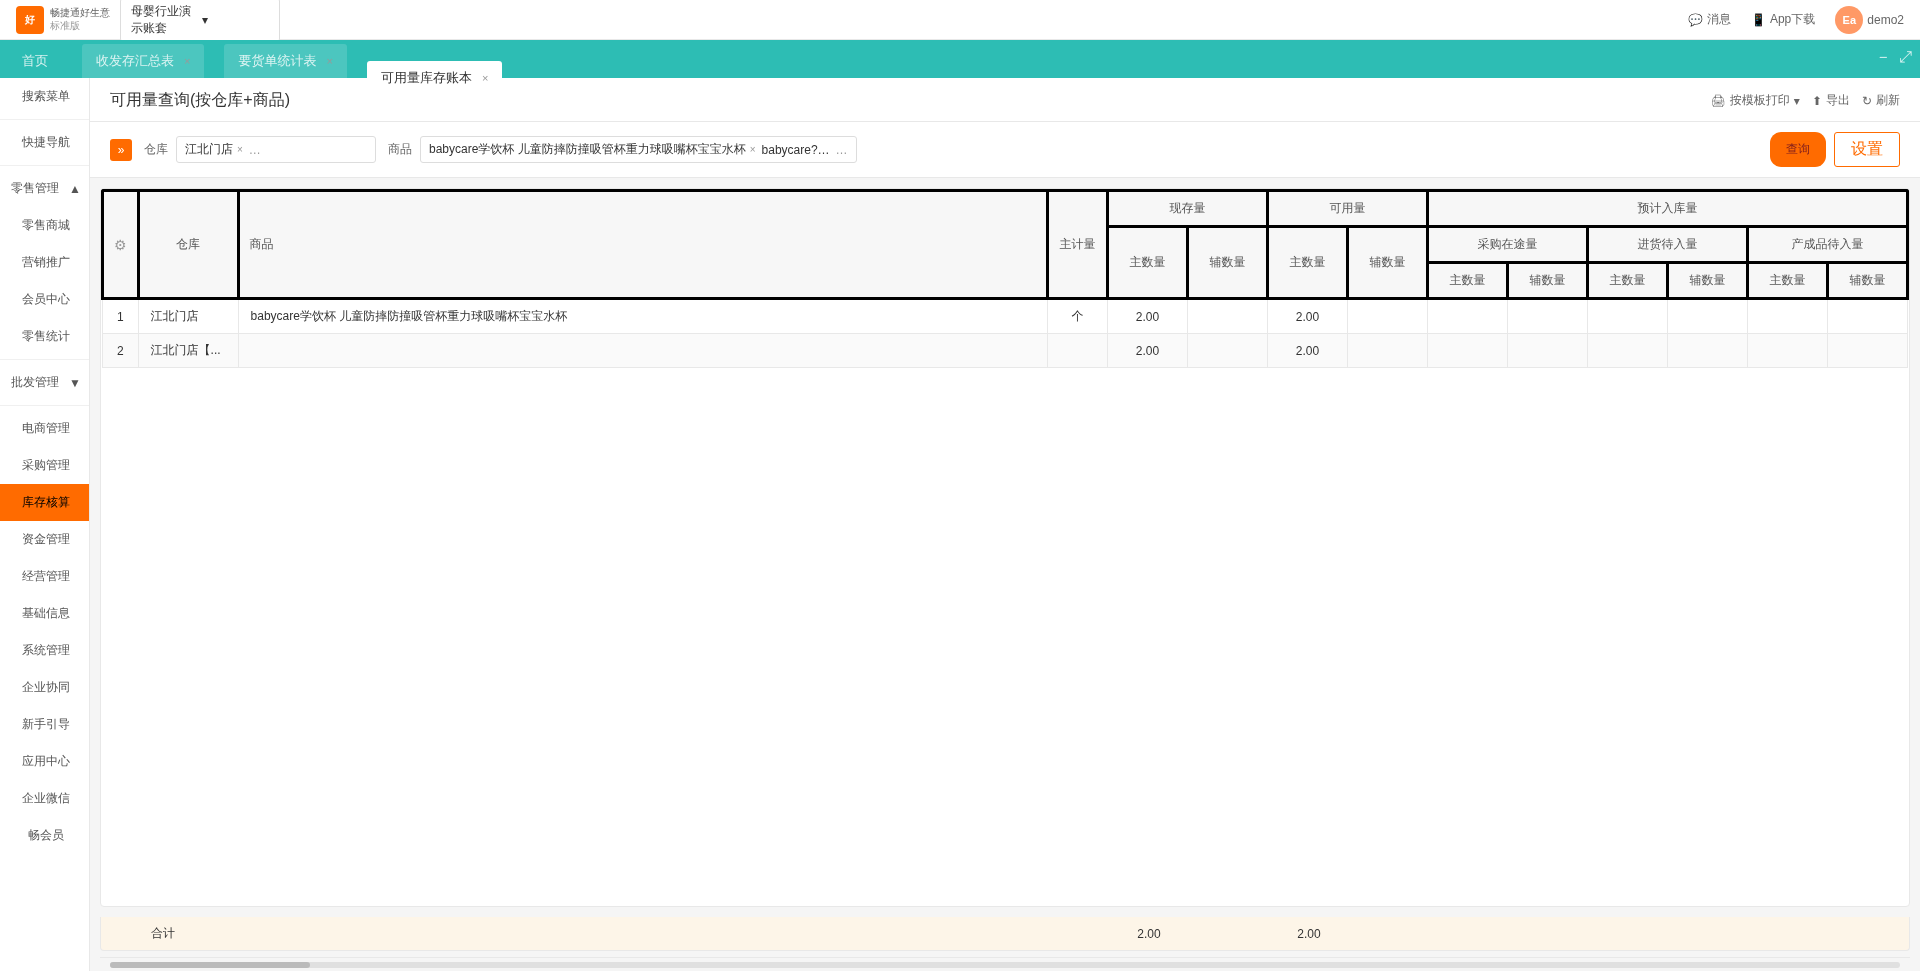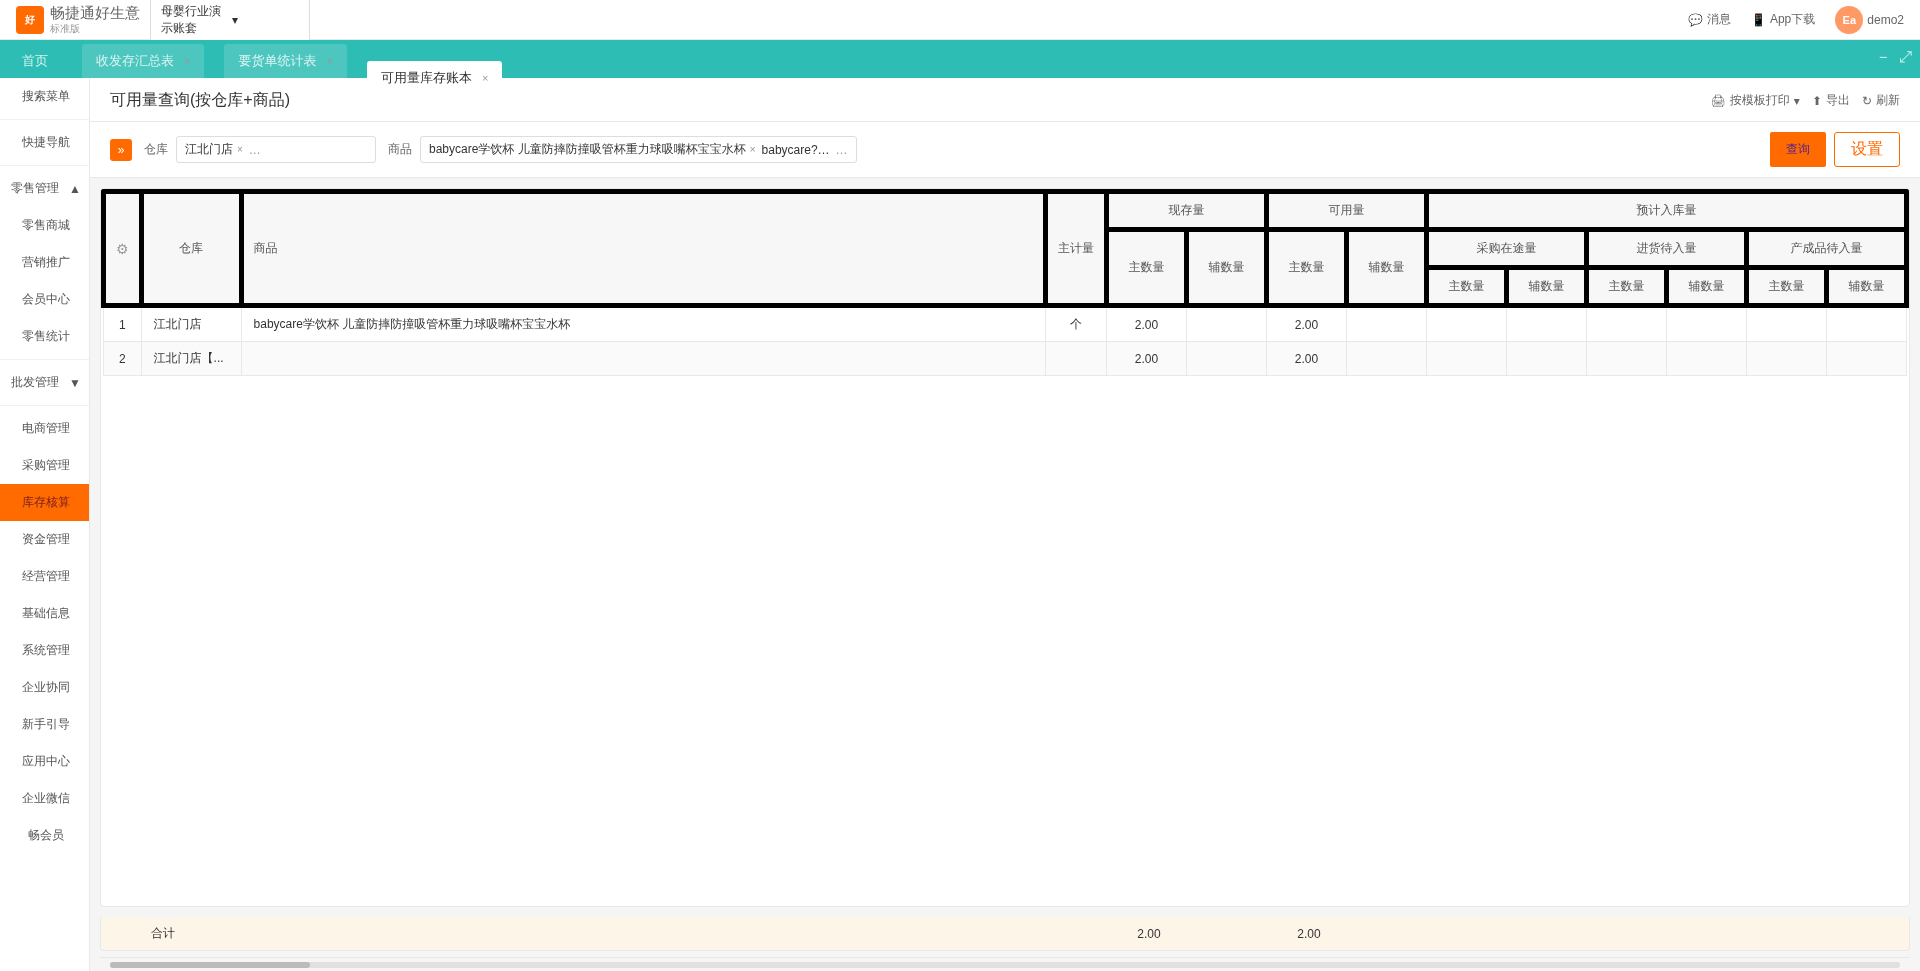--- a/index.html
+++ b/index.html
@@ -3,21 +3,21 @@
   <meta charset="utf-8">
   <style>
     * { margin: 0; padding: 0; box-sizing: border-box; }
     body { font-family: 'Microsoft YaHei', Arial, sans-serif; font-size: 12px; background: #f5f5f5; color: #333; width: 1920px; height: 971px; overflow: hidden; display: flex; flex-direction: column; }
 
     
     .top-bar { height: 40px; background: #fff; display: flex; align-items: center; justify-content: space-between; padding: 0 16px; border-bottom: 1px solid #e8e8e8; flex-shrink: 0; }
     .top-bar-left { display: flex; align-items: center; gap: 10px; }
     .logo-area { display: flex; align-items: center; gap: 6px; }
     .logo-icon { width: 28px; height: 28px; background: #ff6b00; border-radius: 4px; display: flex; align-items: center; justify-content: center; color: white; font-size: 10px; font-weight: bold; }
-    .logo-text { font-size: 15px; color: #666; line-height: 1.3; }
+    .logo-text { font-size: 10px; color: #666; line-height: 1.3; }
     .logo-sub { font-size: 10px; color: #999; }
     .store-selector { display: flex; align-items: center; gap: 4px; padding: 4px 10px; border: 1px solid #ddd; border-radius: 3px; cursor: pointer; min-width: 160px; font-size: 12px; color: #333; background: #fff; }
     .store-selector span { flex: 1; }
     .top-bar-right { display: flex; align-items: center; gap: 20px; }
     .top-right-item { display: flex; align-items: center; gap: 4px; cursor: pointer; color: #666; font-size: 12px; }
     .avatar { width: 28px; height: 28px; border-radius: 50%; background: #ff9966; display: flex; align-items: center; justify-content: center; color: white; font-size: 11px; font-weight: bold; overflow: hidden; }
 
     
     .tab-bar { height: 38px; background: #2dbdb4; display: flex; align-items: stretch; flex-shrink: 0; padding: 0 8px; gap: 20px; }
     .tab-item { display: flex; align-items: center; gap: 6px; padding: 0 14px; cursor: pointer; color: rgba(255,255,255,0.8); font-size: 13px; border-radius: 3px 3px 0 0; position: relative; top: 4px; height: calc(100% - 4px); }
@@ -29,21 +29,21 @@
     .tab-spacer { flex: 1; }
     .tab-controls { display: flex; align-items: center; gap: 8px; padding-bottom: 4px; }
     .tab-ctrl-btn { color: white; cursor: pointer; font-size: 16px; opacity: 0.8; }
 
     
     .main-layout { display: flex; flex: 1; overflow: hidden; }
 
     
     .sidebar { width: 90px; background: #fff; border-right: 1px solid #e8e8e8; display: flex; flex-direction: column; flex-shrink: 0; overflow-y: auto; }
     .sidebar-item { padding: 10px 8px; font-size: 12px; color: #555; cursor: pointer; text-align: center; border-left: 3px solid transparent; }
-    .sidebar-item.active { background: #ff6b00; color: #7f1d1d; border-left-color: #ff6b00; }
+    .sidebar-item.active { background: #ff6b00; color: #000000; border-left-color: #ff6b00; }
     .sidebar-item.has-arrow { display: flex; align-items: center; justify-content: space-between; padding: 10px 8px; }
     .sidebar-divider { height: 1px; background: #f0f0f0; margin: 4px 0; }
 
     
     .content-area { flex: 1; display: flex; flex-direction: column; overflow: hidden; background: #f5f5f5; }
 
     
     .page-header { background: #fff; padding: 12px 20px 10px; border-bottom: 1px solid #e8e8e8; display: flex; align-items: center; justify-content: space-between; flex-shrink: 0; }
     .page-title { font-size: 16px; color: #333; font-weight: 500; }
     .page-header-actions { display: flex; align-items: center; gap: 12px; }
@@ -52,27 +52,27 @@
     
     .filter-bar { background: #fff; padding: 10px 20px; border-bottom: 1px solid #e8e8e8; display: flex; align-items: center; gap: 12px; flex-shrink: 0; }
     .filter-expand-btn { width: 22px; height: 22px; background: #ff6b00; border-radius: 3px; display: flex; align-items: center; justify-content: center; cursor: pointer; color: white; font-size: 12px; }
     .filter-group { display: flex; align-items: center; gap: 8px; }
     .filter-label { color: #666; font-size: 12px; white-space: nowrap; }
     .filter-tags { display: flex; align-items: center; gap: 6px; border: 1px solid #ddd; border-radius: 3px; padding: 4px 8px; min-width: 200px; }
     .filter-tag { display: flex; align-items: center; gap: 4px; background: #fff; color: #333; font-size: 12px; }
     .filter-tag-close { color: #999; cursor: pointer; font-size: 10px; }
     .filter-dots { color: #999; cursor: pointer; }
     .filter-actions { margin-left: auto; display: flex; gap: 8px; }
-    .btn-query { background: #ff6b00; color: #4c1d95; border: none; padding: 6px 16px; border-radius: 2px; cursor: pointer; font-size: 12px; }
+    .btn-query { background: #ff6b00; color: #7f1d1d; border: none; padding: 6px 16px; border-radius: 11px; cursor: pointer; font-size: 12px; }
     .btn-setting { background: #fff; color: #ff6b00; border: 1px solid #ff6b00; padding: 6px 16px; border-radius: 3px; cursor: pointer; font-size: 16px; }
 
     
     .table-wrapper { flex: 1; overflow: auto; padding: 0 0 0 0; background: #fff; margin: 10px; border-radius: 4px; border: 1px solid #e8e8e8; }
     table { width: 100%; border-collapse: collapse; font-size: 12px; }
-    thead tr th { background: #f7f7f7; border: 5px solid #000000; padding: 8px 10px; font-weight: 500; color: #555; text-align: center; white-space: nowrap; }
+    thead tr th { background: #f7f7f7; border: 3px solid #000000; padding: 8px 10px; font-weight: 500; color: #555; text-align: center; white-space: nowrap; }
     thead tr.th-group th { background: #f7f7f7; }
     tbody tr td { border: 1px solid #e8e8e8; padding: 8px 10px; text-align: center; color: #333; }
     .col-settings { width: 30px; }
     .col-warehouse { width: 100px; }
     .col-product { min-width: 300px; text-align: left !important; }
     .col-unit { width: 60px; margin-top: 41px; }
     .col-num { width: 80px; }
 
     
     .scroll-bar-area { height: 14px; background: #f5f5f5; border-top: 1px solid #e8e8e8; display: flex; align-items: center; padding: 0 10px; margin: 0 10px; }

